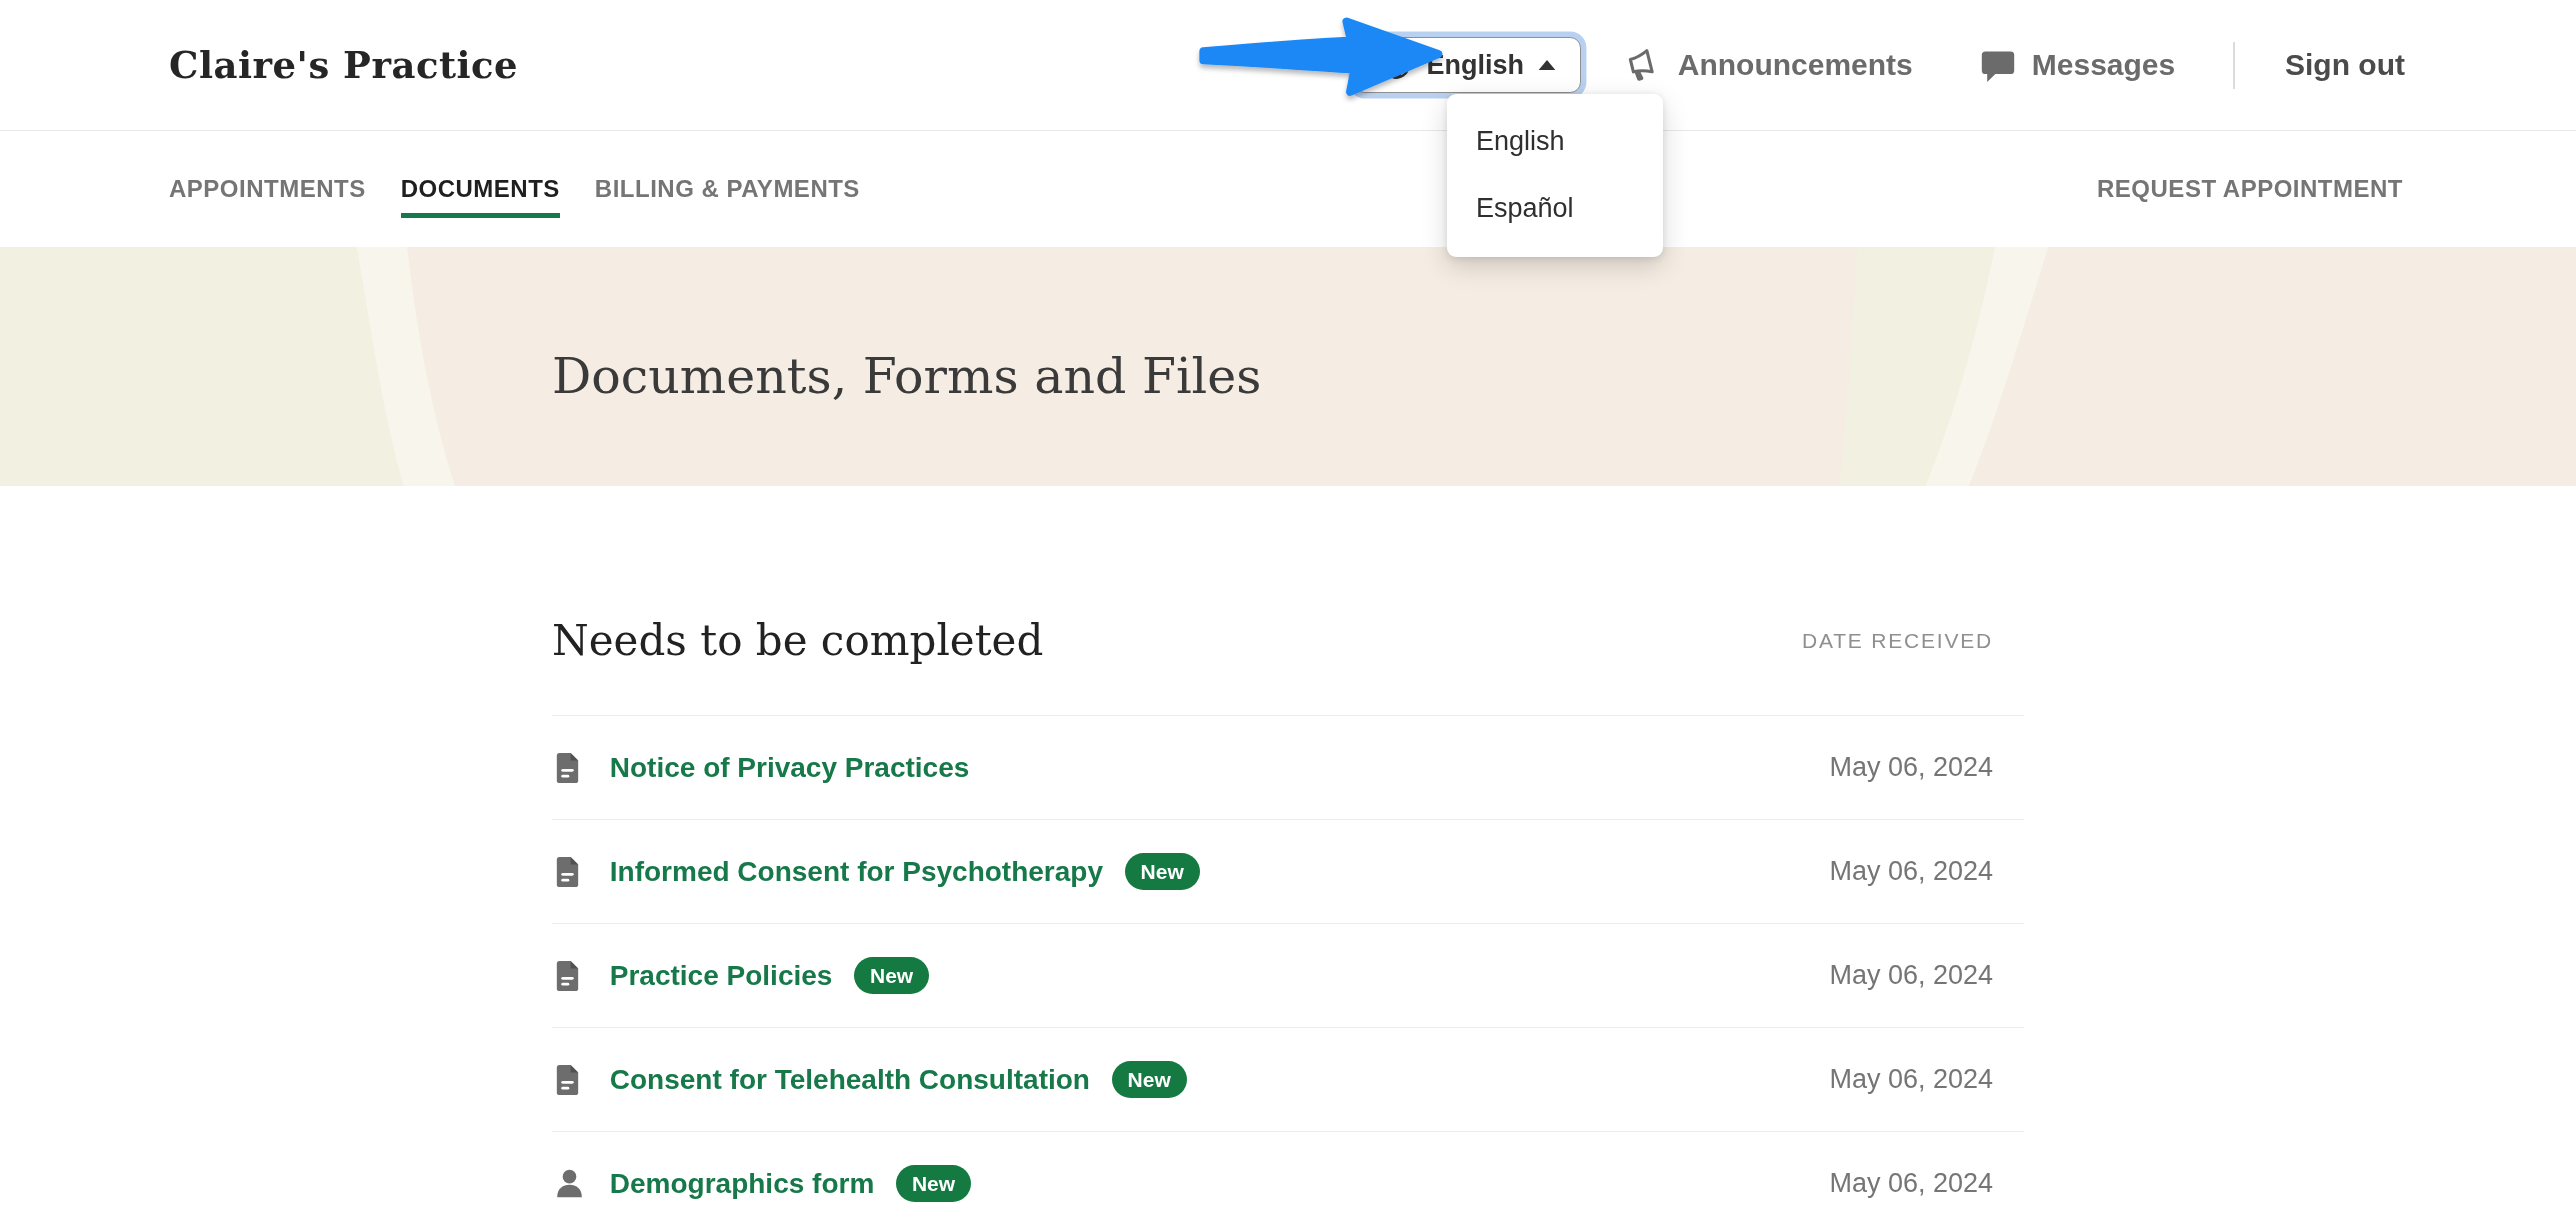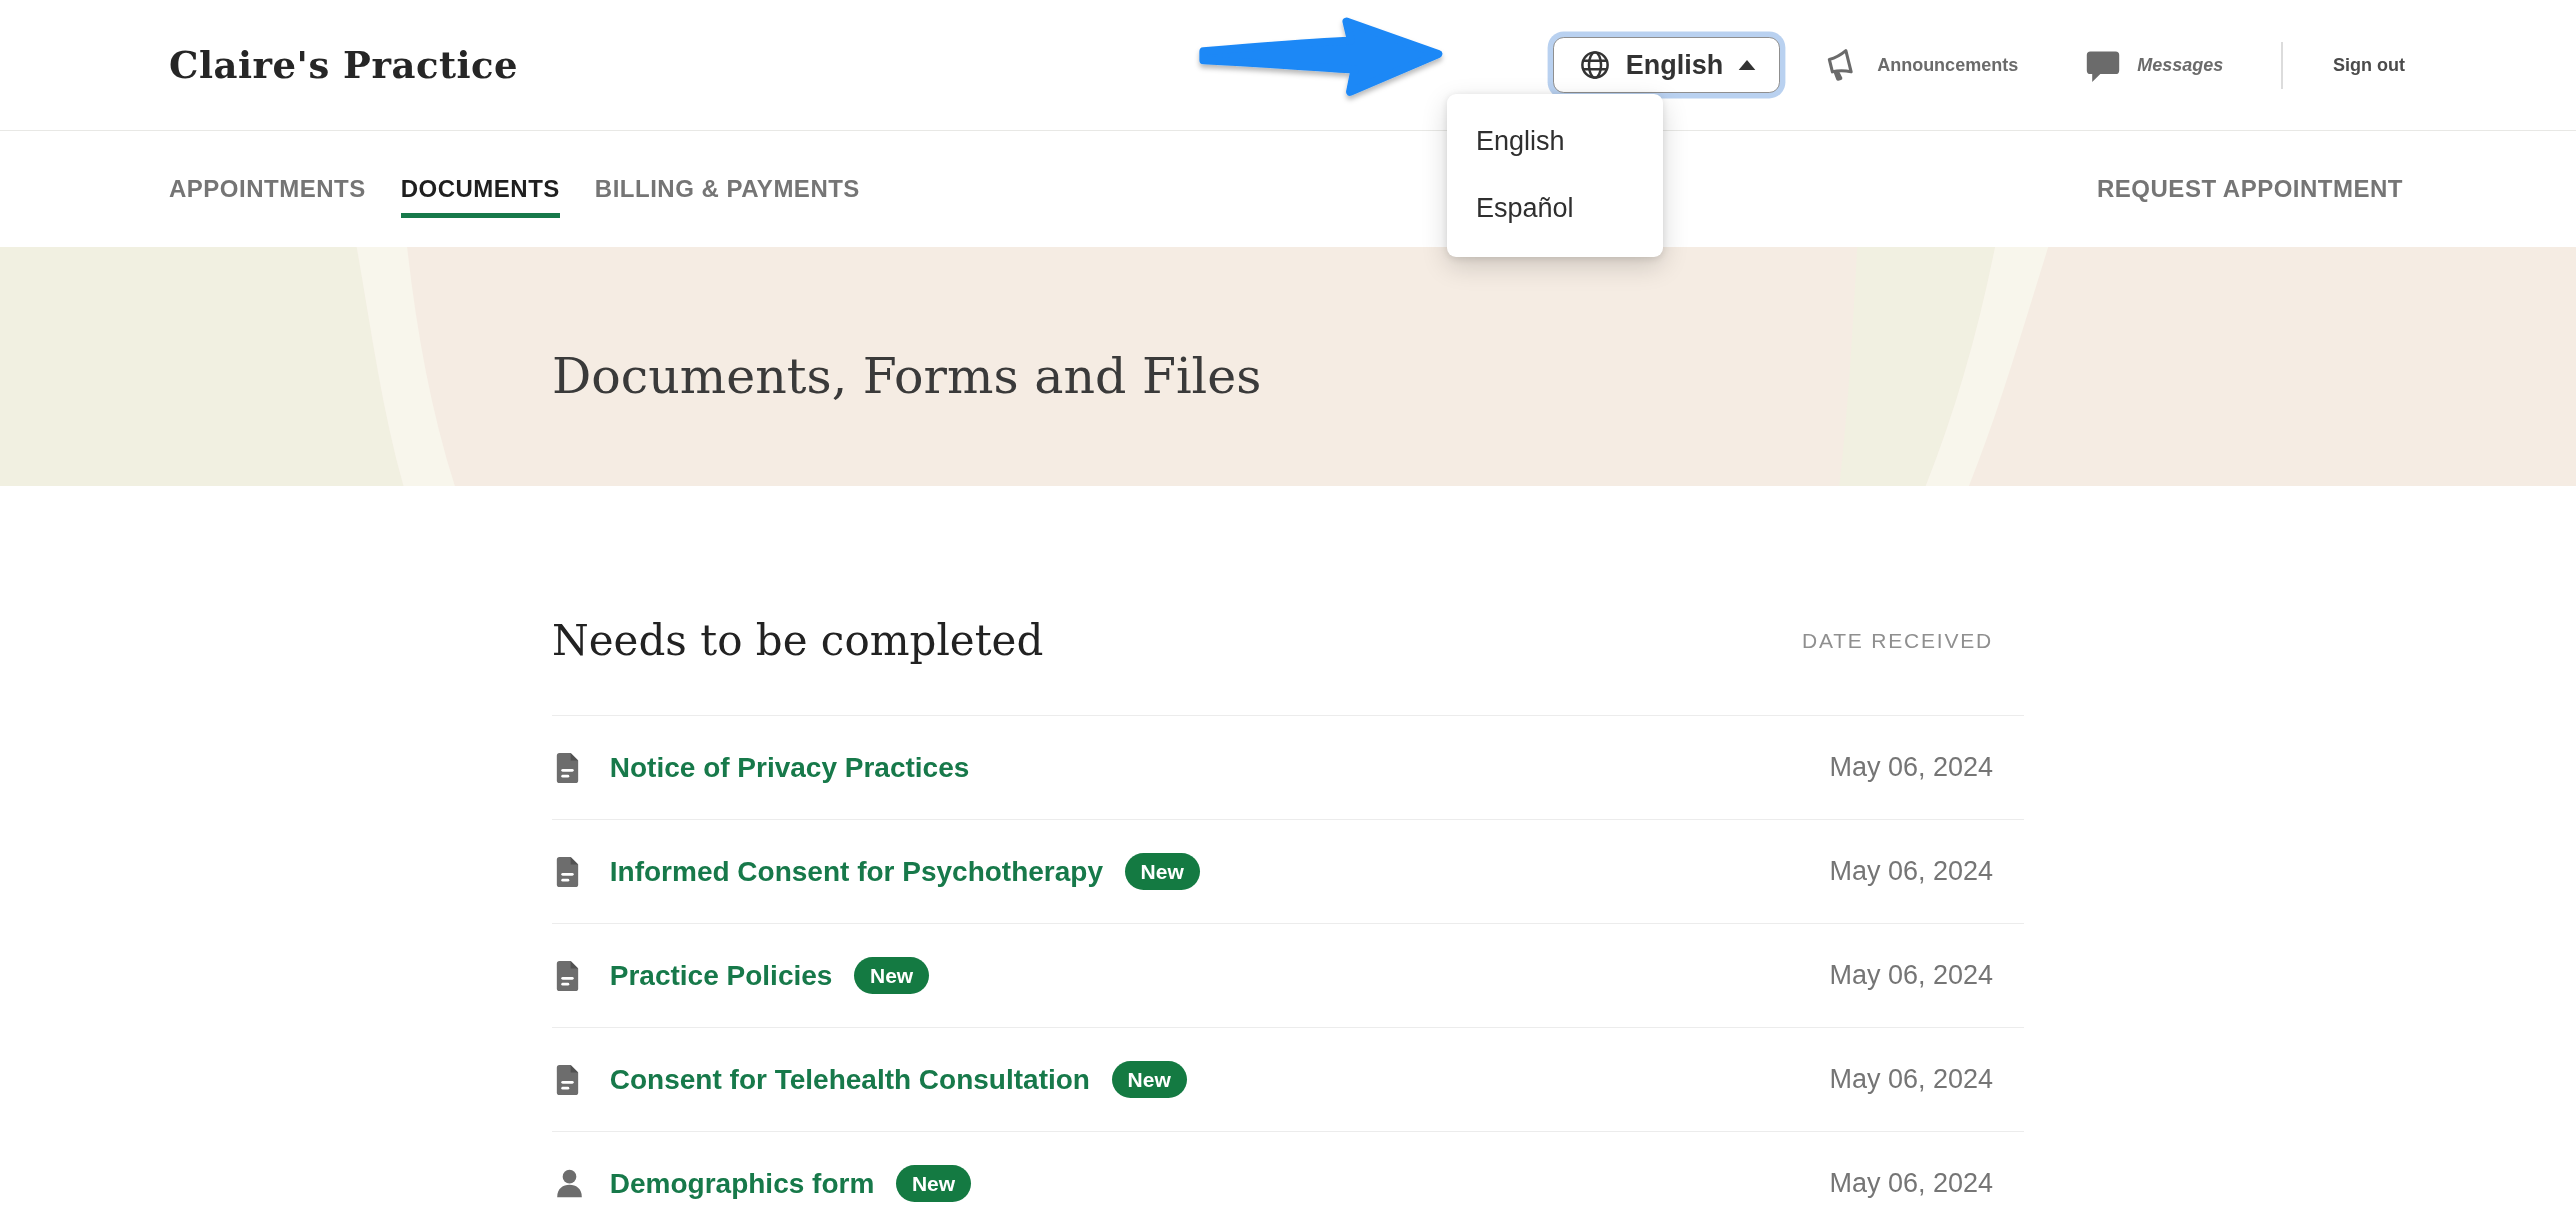--- a/index.html
+++ b/index.html
@@ -17,23 +17,23 @@
 
   
   .topbar{position:relative;height:130px;border-bottom:1.8px solid #e8e8e5;display:flex;align-items:center;background:#fff;}
   .brand{margin-left:169px;font-family:"DejaVu Serif","Liberation Serif",serif;font-size:37px;font-weight:600;color:#262626;letter-spacing:0.5px;}
   .topbar-right{margin-left:auto;margin-right:171px;display:flex;align-items:center;}
 
   .lang-button{display:flex;align-items:center;gap:14.4px;height:56px;padding:0 23.4px 0 25px;background:#fff;
     border:1.8px solid #8f8f8f;border-radius:10.8px;box-shadow:0 0 0 5.4px var(--ring-blue);cursor:pointer;}
   .lang-label{font-size:27px;font-weight:700;color:#333;}
 
-  .nav-link{display:flex;align-items:center;gap:16px;font-size:18px;font-weight:700;color:#6b6b6b;cursor:pointer;white-space:nowrap;}
+  .nav-link{display:flex;align-items:center;gap:16px;font-size:30px;font-weight:700;color:#6b6b6b;cursor:pointer;white-space:nowrap;}
   .announcements{margin-left:41px;}
-  .messages{margin-left:67px;font-style:italic;}
+  .messages{margin-left:67px;}
   .v-divider{width:1.8px;height:47px;background:#dcdcdc;margin-left:58px;}
   .sign-out{margin-left:50px;color:#4b4b4b;}
 
   
   .lang-menu{position:absolute;left:1447px;top:94px;width:216px;box-sizing:border-box;background:#fff;border-radius:9px;
     box-shadow:0 9px 27px rgba(0,0,0,.16),0 1.8px 7.2px rgba(0,0,0,.10);padding:14.4px 0;z-index:40;}
   .lang-menu-item{padding:18px 29px;font-size:27px;color:#2f2f2f;cursor:pointer;}
 
   
   .arrow{position:absolute;left:1171px;top:0;width:288px;height:117px;z-index:50;pointer-events:none;}

